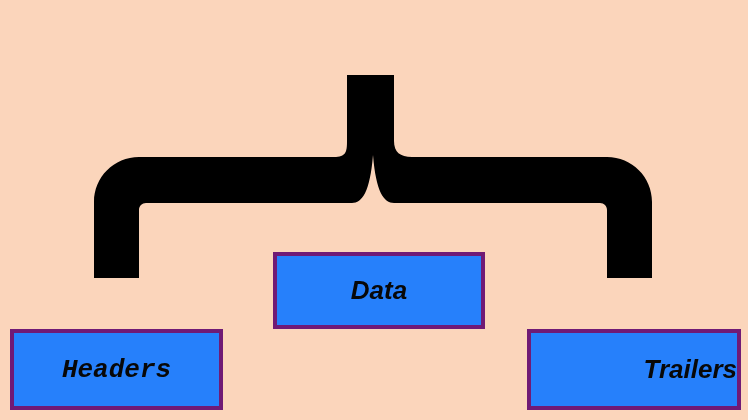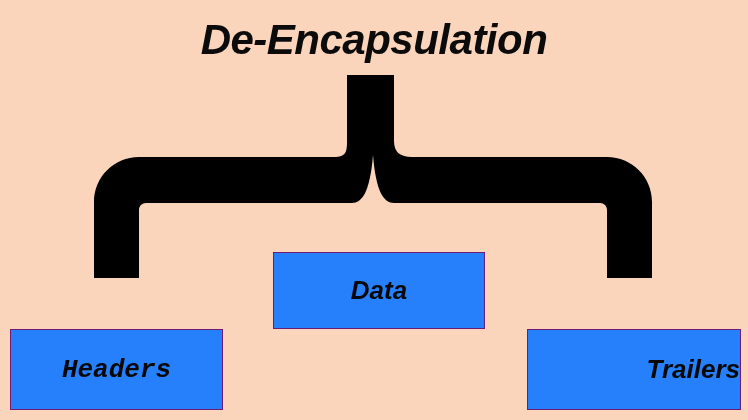--- a/index.html
+++ b/index.html
@@ -60,21 +60,21 @@
     font-style: italic;
     color: #101010;
     white-space: nowrap;
   }
 
   
   .box {
     position: absolute;
     box-sizing: border-box;
     background: #2680fb;
-    border: 1px solid #701a75;
+    border: 4px solid #701a75;
     display: flex;
     align-items: center;
     justify-content: center;
   }
   .box .box-label {
     font-size: 26px;
     font-weight: bold;
     font-style: italic;
     color: #080808;
     letter-spacing: 0px;
@@ -99,21 +99,20 @@
     width: 214px;
     height: 81px;
     justify-content: flex-end;
   }
 </style>
 </head>
 <body>
 
 <div id="canvas">
 
-  <div id="title">De-Encapsulation</div>
 
   <svg id="pipe-svg" viewBox="0 0 748 420" xmlns="http://www.w3.org/2000/svg">
 
     <path d="
         M 347,75
         L 394,75
         L 394,141
         C 394,152 400,157 412,157
         L 607,157
         C 632,157 652,177 652,202

